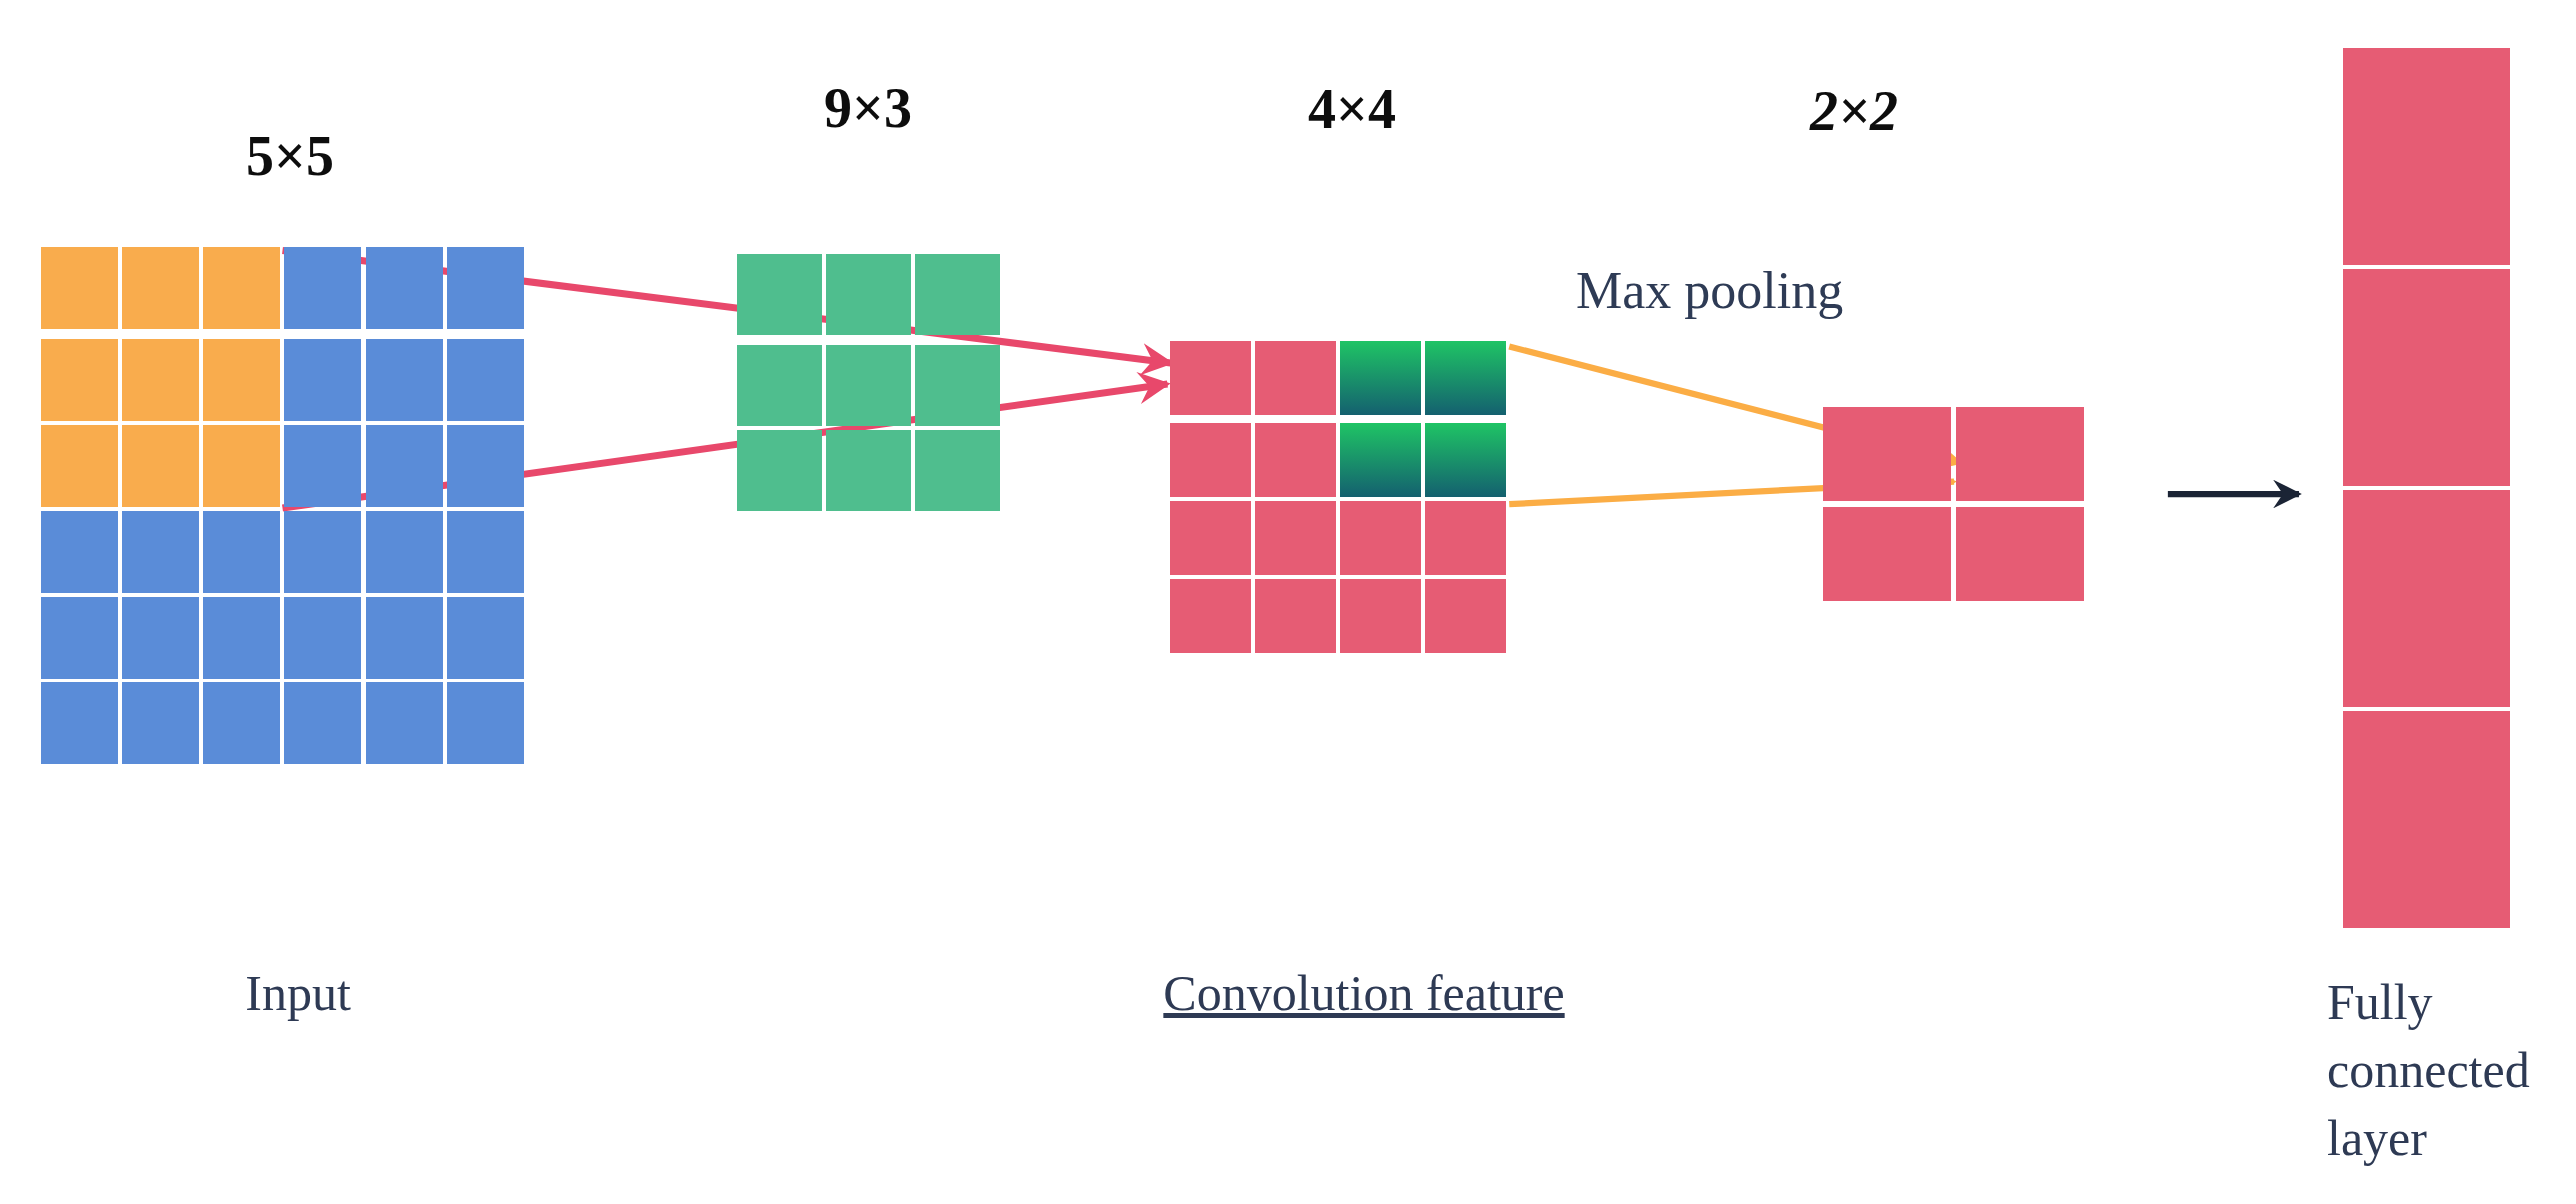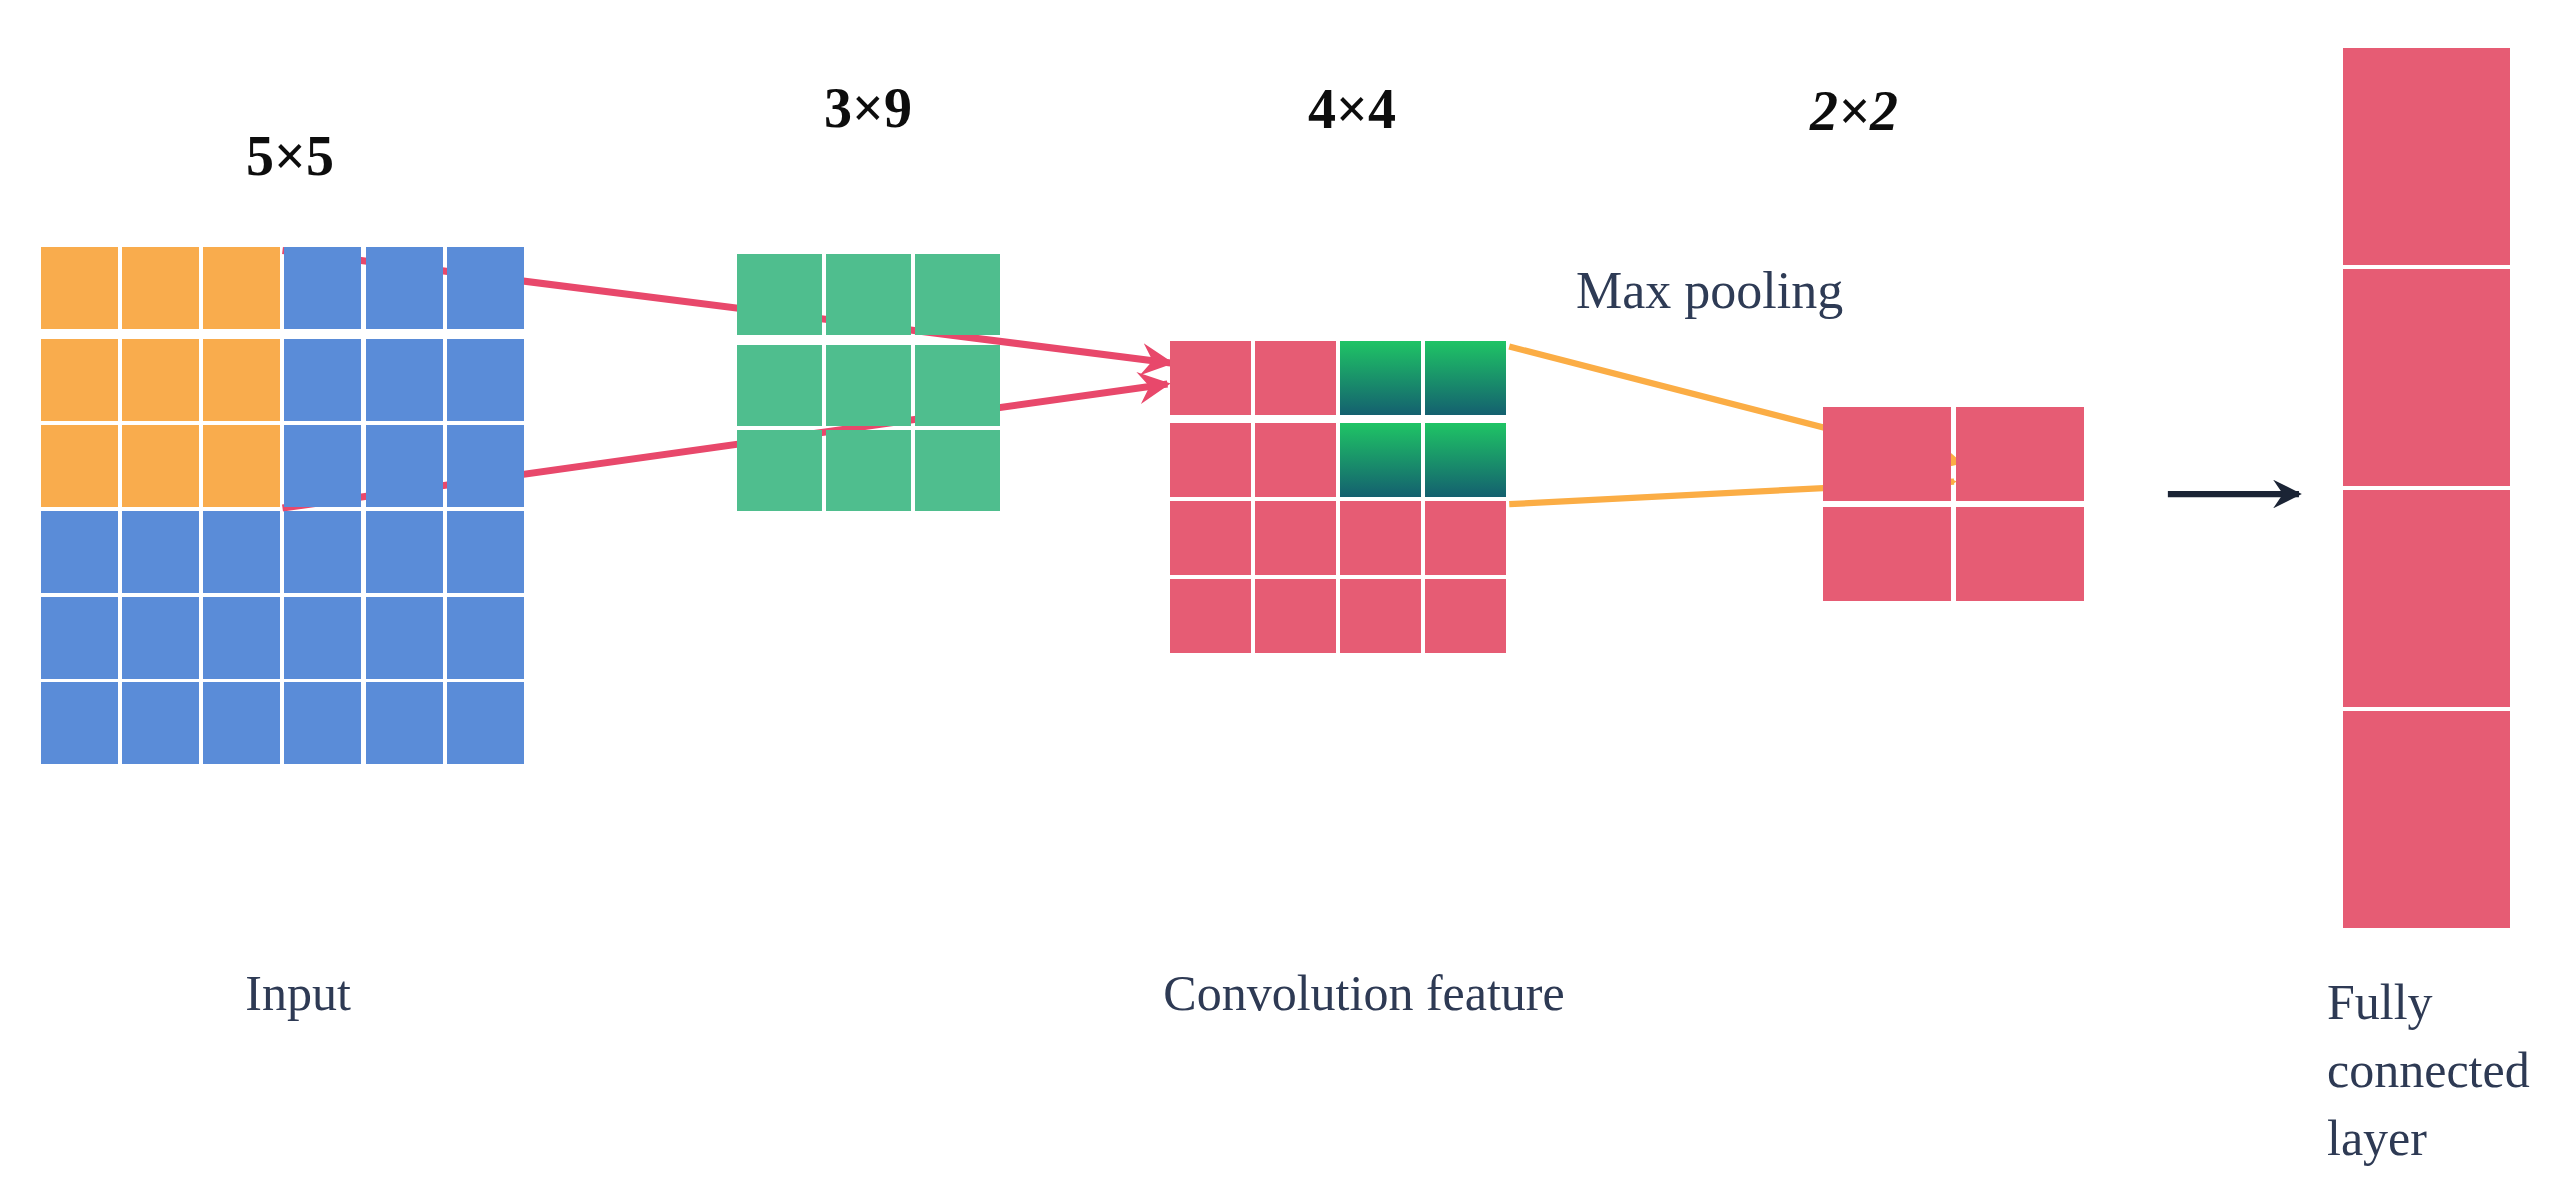--- a/index.html
+++ b/index.html
@@ -50,21 +50,21 @@
     line-height:1.36;
     white-space:normal;
   }
   #dim-5x5{left:290px;top:80px;margin-top:48px;}
   #dim-3x3{left:868px;top:80px;}
   #dim-4x4{left:1352px;top:81px;}
   #dim-2x2{left:1854px;top:83px;font-style:italic;}
   #max-pooling{left:1576px;top:265px;}
   #label-input{left:298px;top:968px;}
   #label-kernel{left:879px;top:968px;}
-  #label-conv{left:1364px;top:968px;}
+  #label-conv{left:1364px;top:968px;text-decoration:underline;}
   #label-output{left:1965px;top:968px;}
 </style>
 </head>
 <body>
 
 <div id="canvas">
 
   <svg id="arrow-svg" viewBox="0 0 3301 1544" xmlns="http://www.w3.org/2000/svg">
     <defs>
       <marker id="arrow-red" viewBox="0 0 10 10" refX="9" refY="5" markerWidth="4.6" markerHeight="4.6" orient="auto" markerUnits="strokeWidth">
@@ -78,21 +78,21 @@
       </marker>
     </defs>
   <line x1="362" y1="321" x2="1500" y2="465" stroke="#E8486B" stroke-width="9" marker-end="url(#arrow-red)"></line>
       <line x1="362" y1="651" x2="1496" y2="492" stroke="#E8486B" stroke-width="9" marker-end="url(#arrow-red)"></line>
       <line x1="1934" y1="444" x2="2512" y2="593" stroke="#FBAD45" stroke-width="8" marker-end="url(#arrow-orange)"></line>
       <line x1="1934" y1="646" x2="2504" y2="617" stroke="#FBAD45" stroke-width="8" marker-end="url(#arrow-orange)"></line>
       <line x1="2778" y1="633" x2="2946" y2="633" stroke="#1B2435" stroke-width="8" marker-end="url(#arrow-dark)"></line>
     </svg>
 
   <div class="dim-label" id="dim-5x5">5×5</div>
-  <div class="dim-label" id="dim-3x3">3×9</div>
+  <div class="dim-label" id="dim-3x3">9×3</div>
   <div class="dim-label" id="dim-4x4">4×4</div>
   <div class="dim-label" id="dim-2x2">2×2</div>
 
   <div class="grid" style="left: 41px; top: 247px;">
       <div class="cell" style="left: 0px; top: 0px; width: 77px; height: 82px; background: rgb(249, 172, 77);"></div>
       <div class="cell" style="left: 81px; top: 0px; width: 77px; height: 82px; background: rgb(249, 172, 77);"></div>
       <div class="cell" style="left: 162px; top: 0px; width: 77px; height: 82px; background: rgb(249, 172, 77);"></div>
       <div class="cell" style="left: 243px; top: 0px; width: 77px; height: 82px; background: rgb(90, 140, 216);"></div>
       <div class="cell" style="left: 325px; top: 0px; width: 77px; height: 82px; background: rgb(90, 140, 216);"></div>
       <div class="cell" style="left: 406px; top: 0px; width: 77px; height: 82px; background: rgb(90, 140, 216);"></div>

